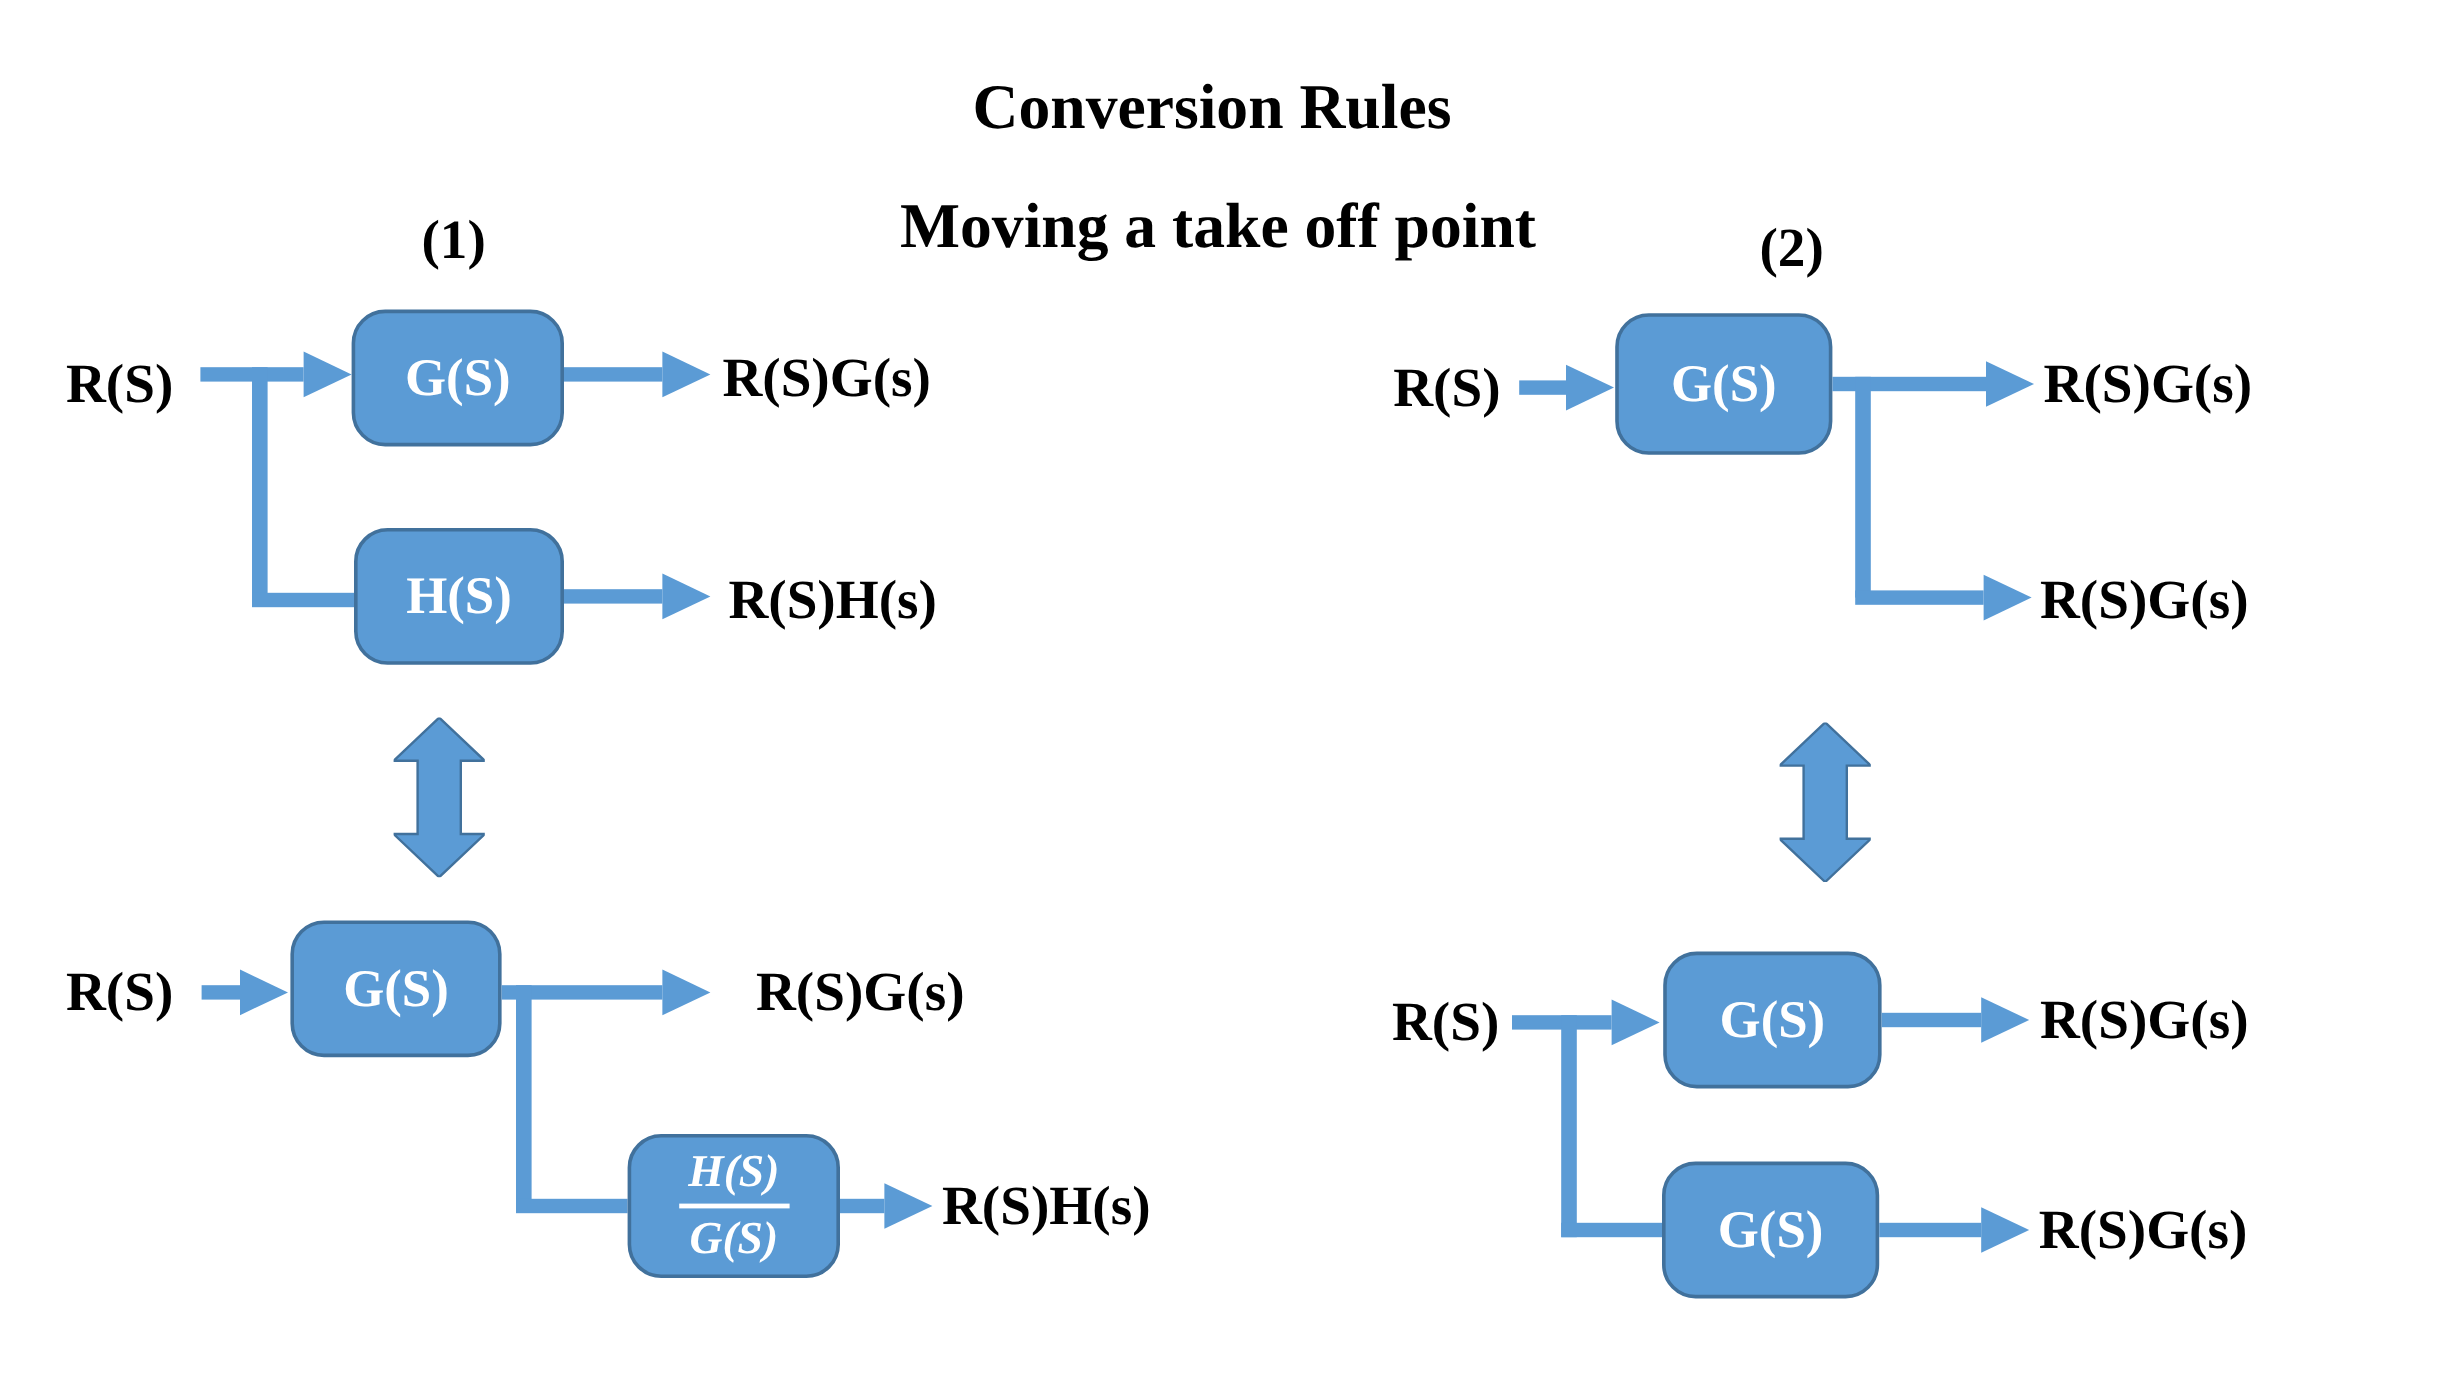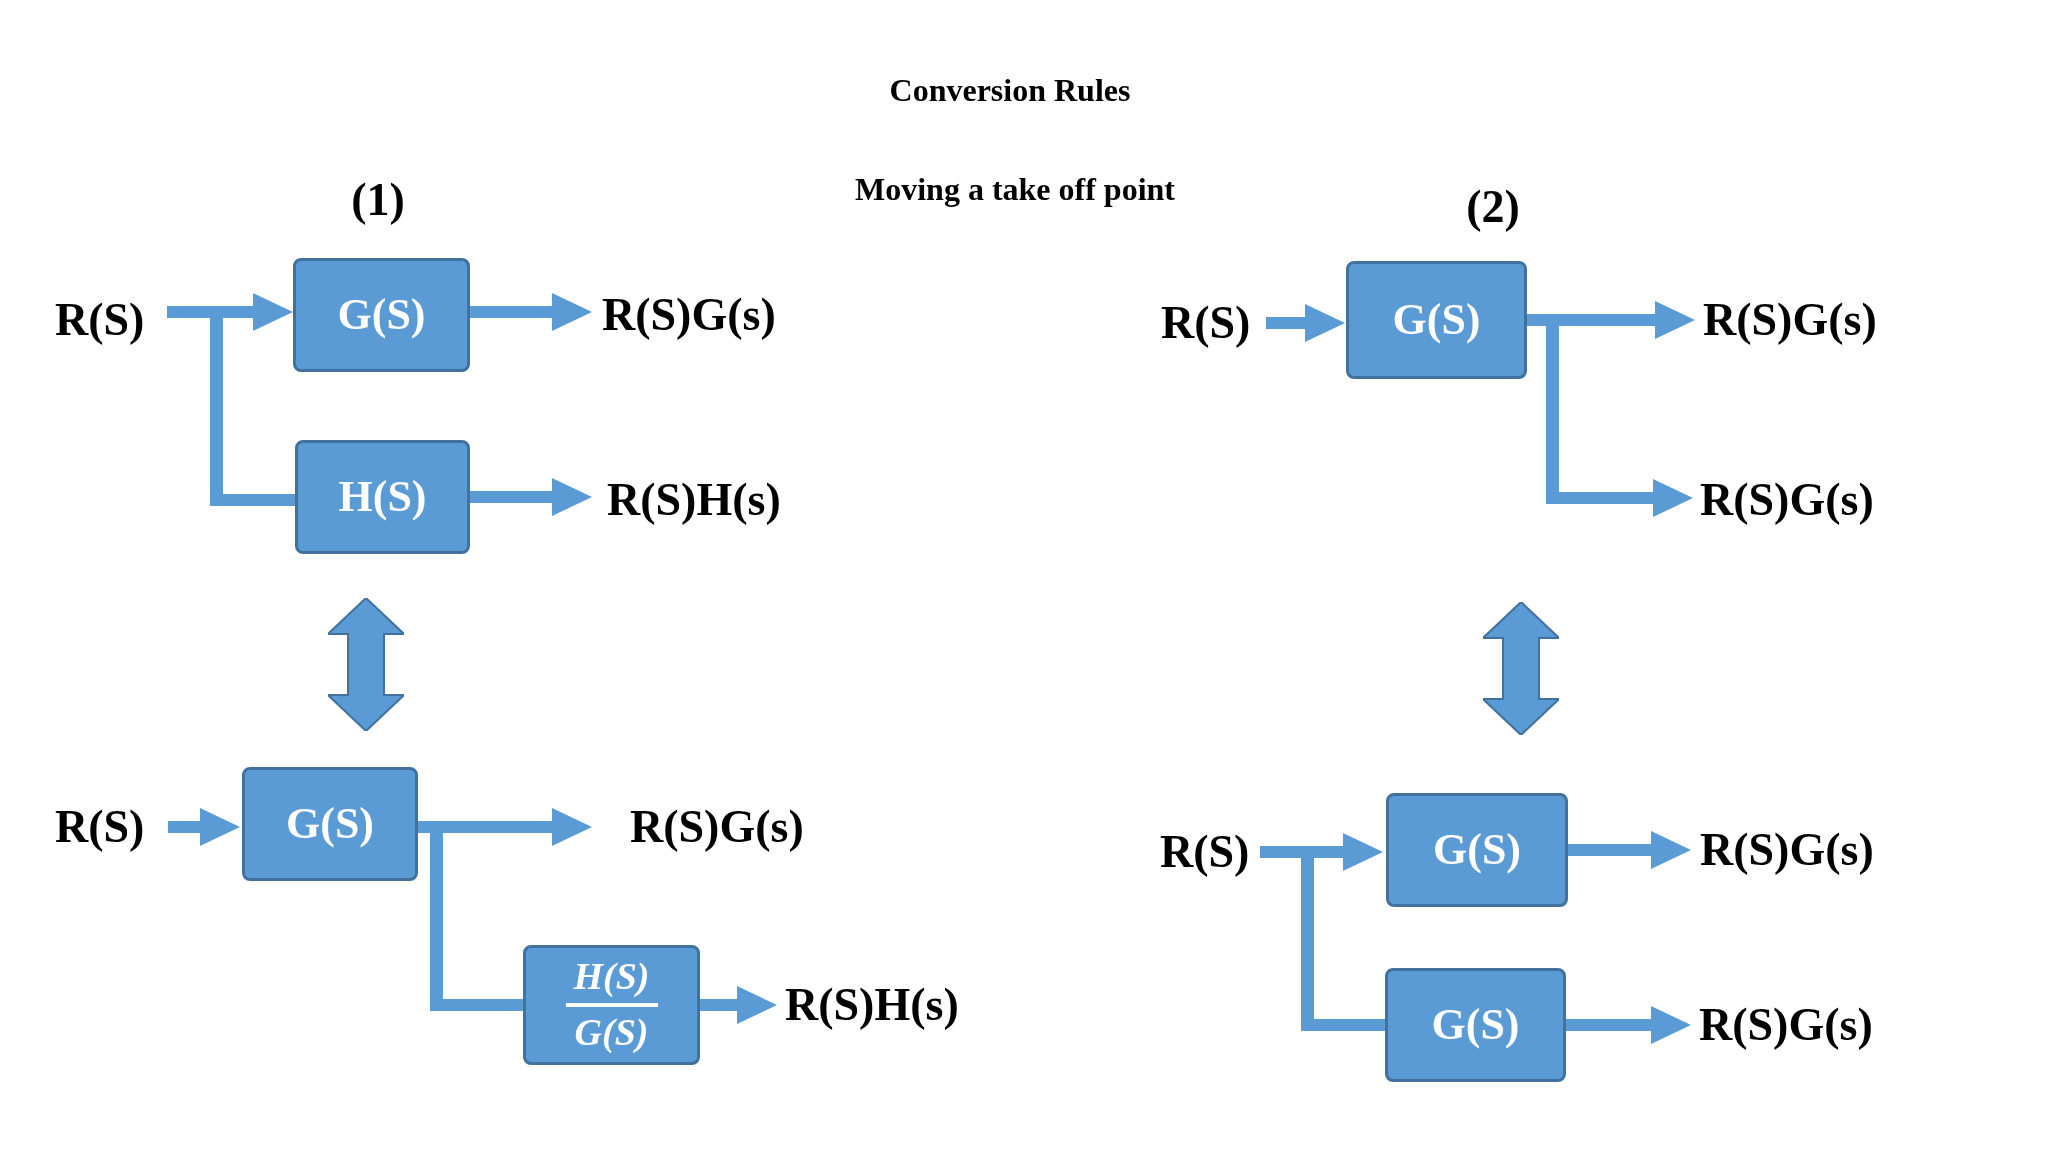--- a/index.html
+++ b/index.html
@@ -8,27 +8,27 @@
     background:var(--bg,#fff);
     font-family:"Liberation Serif","DejaVu Serif",serif;
   }
   
   .lbl{
     position:absolute;color:var(--label-color,#000);
     font-weight:bold;font-size:46px;line-height:1;white-space:nowrap;
     transform:translateY(-50%);
   }
   .lbl.centered{transform:translate(-50%,-50%);}
-  .title{font-size:32px;}
+  .title{font-size:53px;}
   
   .blk{
     position:absolute;box-sizing:border-box;
     background:var(--block-fill,#5B9BD5);
     border:3px solid var(--block-border,#41719C);
-    border-radius:8px;
+    border-radius:28px;
     display:flex;align-items:center;justify-content:center;
     color:var(--block-text,#fff);font-weight:bold;font-size:44px;line-height:1;
   }
   
   .hl{position:absolute;height:12px;background:var(--arrow,#5B9BD5);}
   .vl{position:absolute;width:13px;background:var(--arrow,#5B9BD5);}
   
   .tri{
     position:absolute;width:0;height:0;
     border-top:19px solid transparent;

